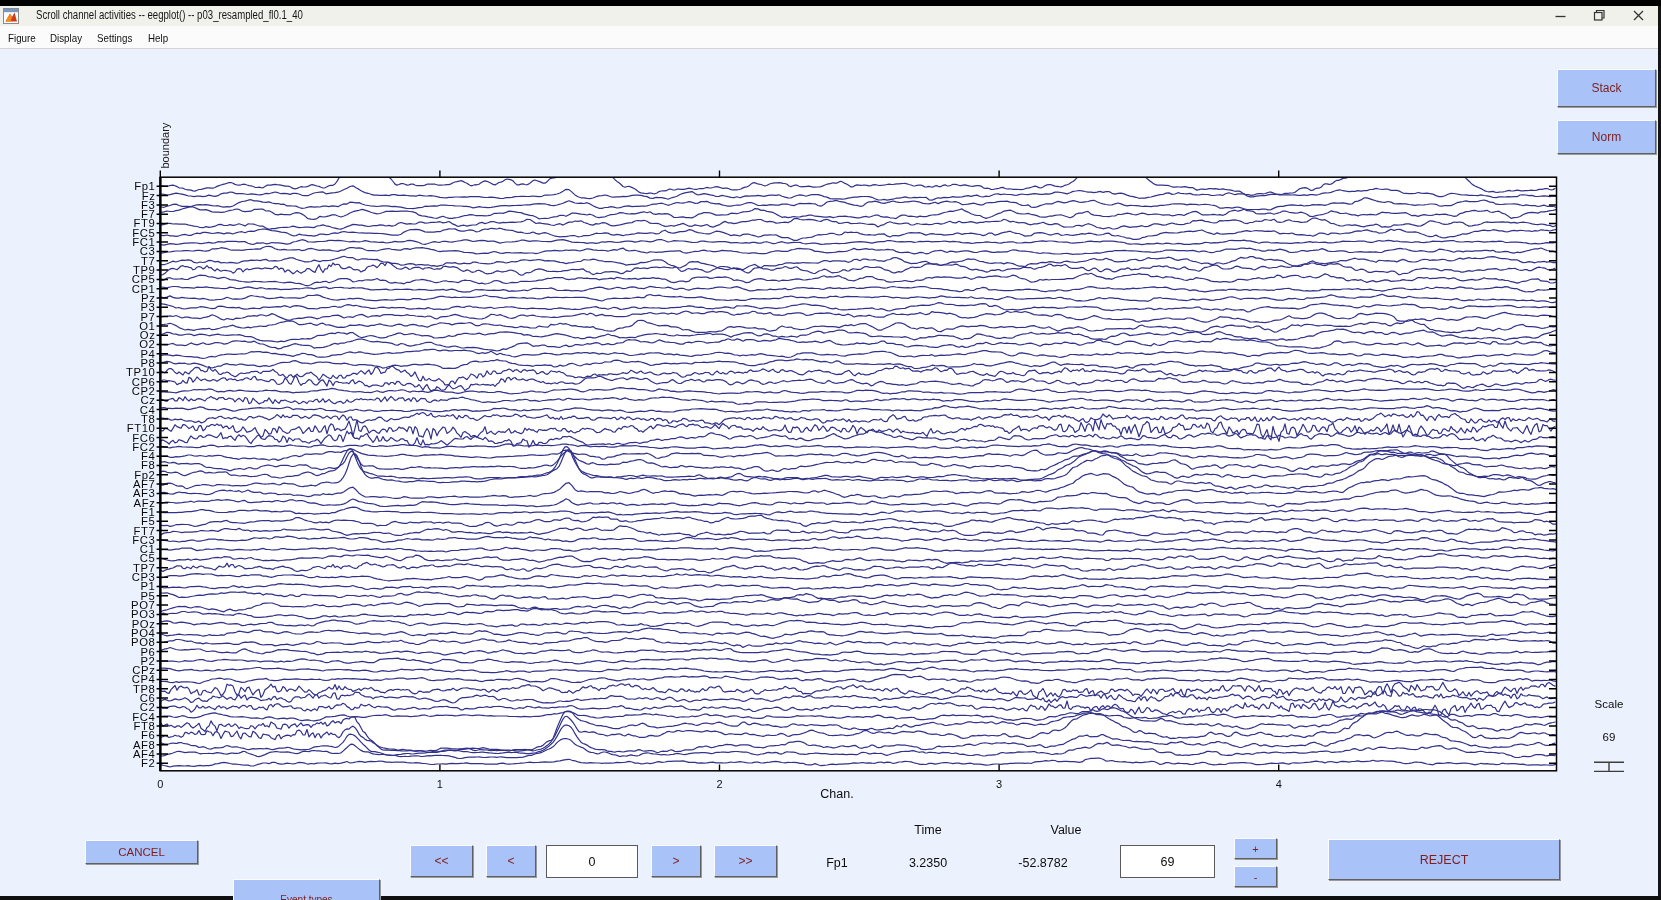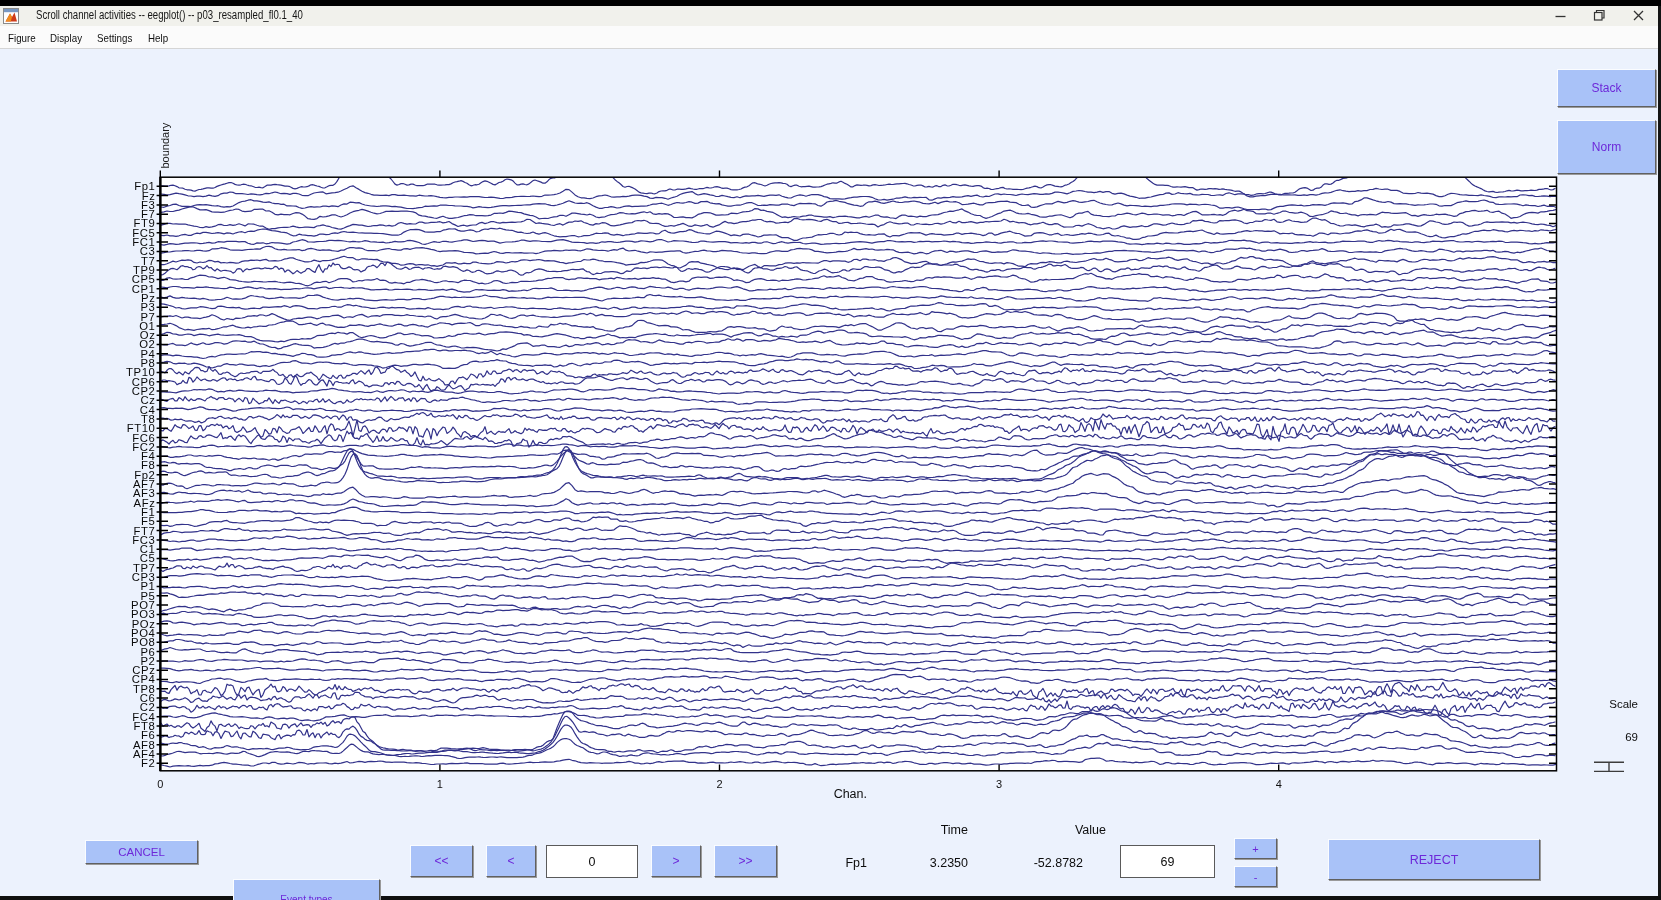--- a/index.html
+++ b/index.html
@@ -1,23 +1,23 @@
 <!DOCTYPE html>
 <html><head><meta charset="utf-8"><style>
 *{margin:0;padding:0;box-sizing:border-box}
 body{width:1661px;height:900px;overflow:hidden;position:relative;background:#ecf2fd;font-family:"Liberation Sans",sans-serif}
 .abs{position:absolute}
 .topblack{left:0;top:0;width:1661px;height:6px;background:#000}
 .titlebar{left:0;top:6px;width:1661px;height:20px;background:#f1f1ec}
 .title{left:36px;top:7.5px;font-size:12px;color:#151515;white-space:nowrap;transform:scaleX(0.80);transform-origin:0 0}
 .menubar{left:0;top:26px;width:1661px;height:23px;background:#fbfbfb;border-bottom:1px solid #d5d5d5}
 .menu{top:31.5px;font-size:10.5px;color:#101010;transform:scaleX(0.93);transform-origin:0 0}
-.btn{background:#a9c2f8;border-top:1px solid #fafcff;border-left:1px solid #fafcff;border-right:1px solid #606060;border-bottom:1px solid #606060;box-shadow:1px 1px 0 #9a9a9a;color:#6d28d9;display:flex;align-items:center;justify-content:center;font-size:12px}
+.btn{background:#a9c2f8;border-top:1px solid #fafcff;border-left:1px solid #fafcff;border-right:1px solid #606060;border-bottom:1px solid #606060;box-shadow:1px 1px 0 #9a9a9a;color:#7f1d1d;display:flex;align-items:center;justify-content:center;font-size:12px}
 .inp{background:#fff;border:1px solid #5a5a5a;color:#0d0d0d;display:flex;align-items:center;justify-content:center;font-size:12.5px}
-.lbl{font-size:12.5px;color:#0d0d0d;text-align:right}
+.lbl{font-size:12.5px;color:#0d0d0d;text-align:center}
 .rightedge{left:1658px;top:6px;width:3px;height:894px;background:#141414}
 .botblack{left:0;top:896px;width:1661px;height:4px;background:#101010}
 </style></head><body>
 <svg width="1661" height="900" viewBox="0 0 1661 900" style="position:absolute;left:0;top:0">
 <rect x="160" y="177" width="1397" height="594" fill="#ffffff"></rect>
 <defs>
       <clipPath id="ax">
         <rect x="160.8" y="177.5" width="1395.2" height="593"></rect>
       </clipPath>
     </defs>
@@ -179,32 +179,32 @@
 </svg>
 <div class="abs menubar"></div>
 <div class="abs menu" style="left:8px">Figure</div>
 <div class="abs menu" style="left:50px">Display</div>
 <div class="abs menu" style="left:97px">Settings</div>
 <div class="abs menu" style="left:148px">Help</div>
 <div class="abs topblack"></div>
 <div class="abs rightedge"></div>
 <div class="abs botblack"></div>
 <div class="abs btn" style="left:1557px;top:69px;width:99px;height:38px">Stack</div>
-<div class="abs btn" style="left:1557px;top:120px;width:99px;height:54px">Norm</div>
+<div class="abs btn" style="left:1557px;top:120px;width:99px;height:34px">Norm</div>
 <div class="abs lbl" style="left:1580px;top:698px;width:58px;font-size:11.5px">Scale</div>
 <div class="abs lbl" style="left:1580px;top:731px;width:58px;font-size:11.5px">69</div>
 <div class="abs btn" style="left:85px;top:840px;width:113px;height:24px;font-size:11.5px">CANCEL</div>
 <div class="abs btn" style="left:233px;top:879px;width:147px;height:40px;font-size:10px">Event types</div>
 <div class="abs btn" style="left:410px;top:845px;width:63px;height:32px">&lt;&lt;</div>
 <div class="abs btn" style="left:486px;top:845px;width:50px;height:32px">&lt;</div>
 <div class="abs inp" style="left:546px;top:845px;width:92px;height:33px">0</div>
 <div class="abs btn" style="left:651px;top:845px;width:50px;height:32px">&gt;</div>
 <div class="abs btn" style="left:714px;top:845px;width:63px;height:32px">&gt;&gt;</div>
 <div class="abs lbl" style="left:807px;top:787px;width:60px">Chan.</div>
 <div class="abs lbl" style="left:807px;top:856px;width:60px">Fp1</div>
 <div class="abs lbl" style="left:888px;top:823px;width:80px">Time</div>
 <div class="abs lbl" style="left:888px;top:856px;width:80px">3.2350</div>
 <div class="abs lbl" style="left:1026px;top:823px;width:80px">Value</div>
 <div class="abs lbl" style="left:1003px;top:856px;width:80px">-52.8782</div>
 <div class="abs inp" style="left:1120px;top:845px;width:95px;height:33px">69</div>
 <div class="abs btn" style="left:1234px;top:838px;width:43px;height:21px;font-size:11px">+</div>
 <div class="abs btn" style="left:1234px;top:866px;width:43px;height:21px;font-size:11px">-</div>
-<div class="abs btn" style="left:1328px;top:839px;width:212px;height:41px;font-size:12.5px">REJECT</div>
+<div class="abs btn" style="left:1328px;top:839px;width:232px;height:41px;font-size:12.5px">REJECT</div>
 
 </body></html>

